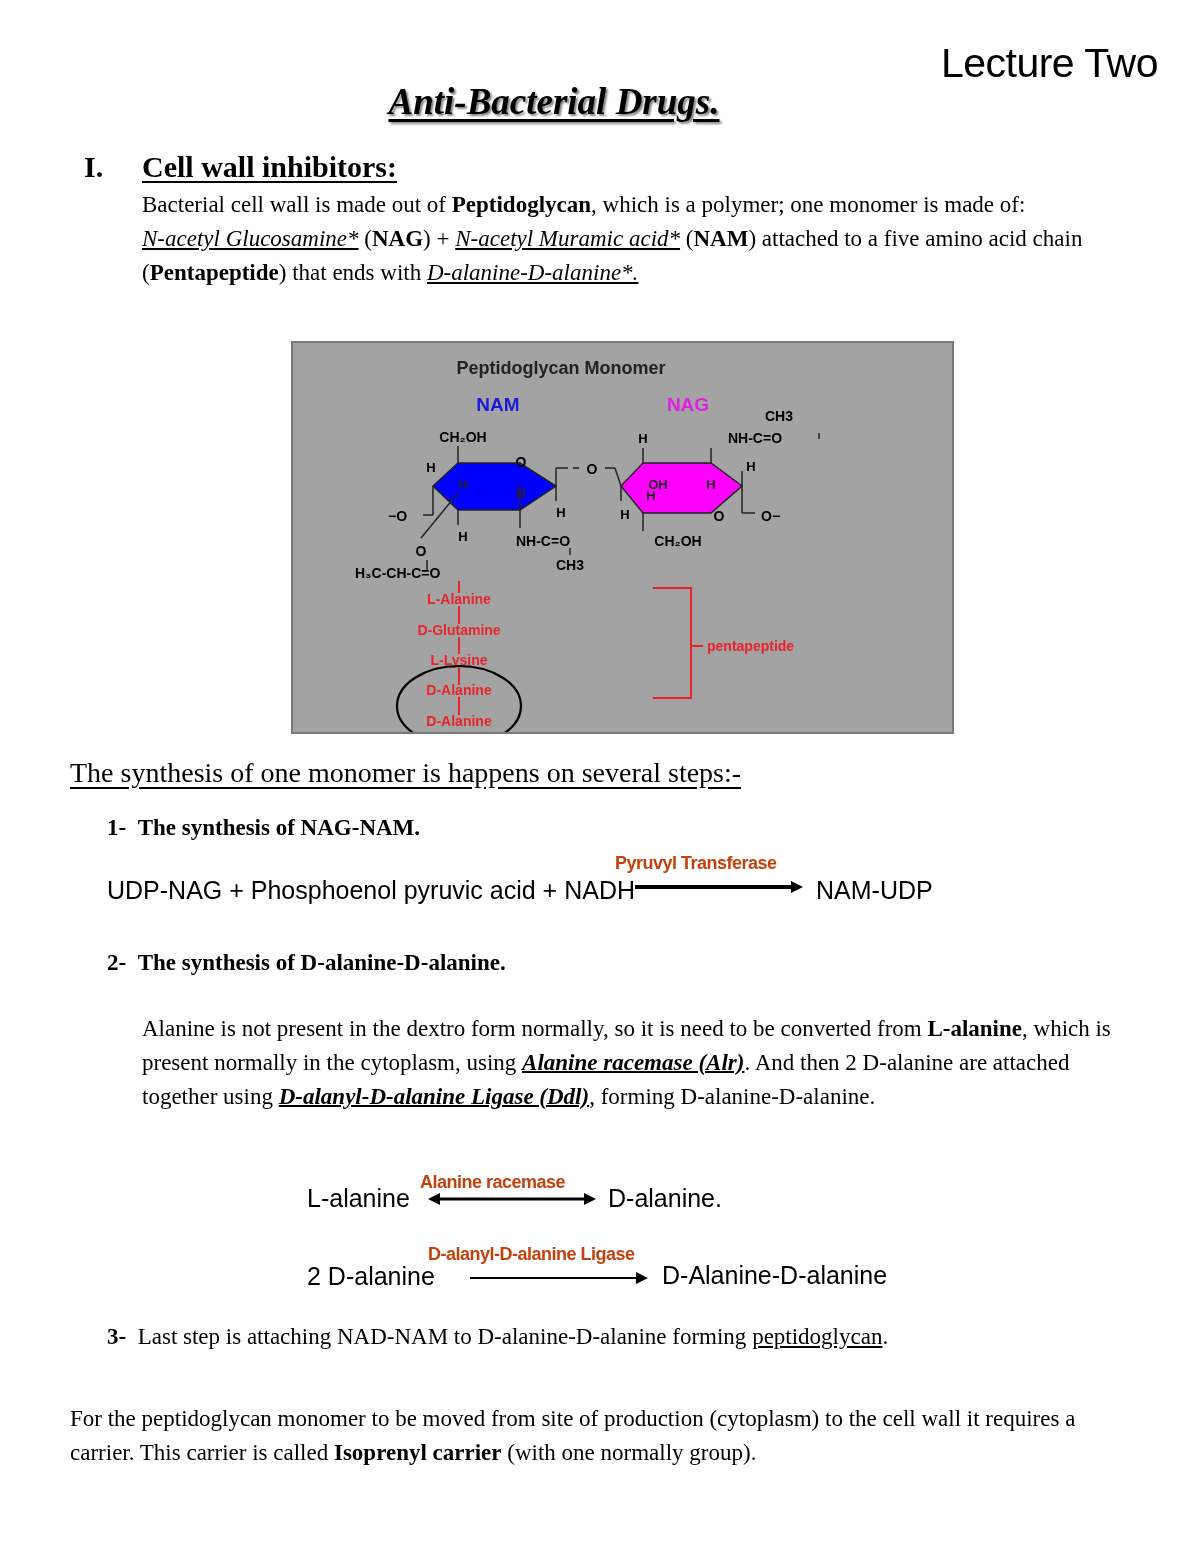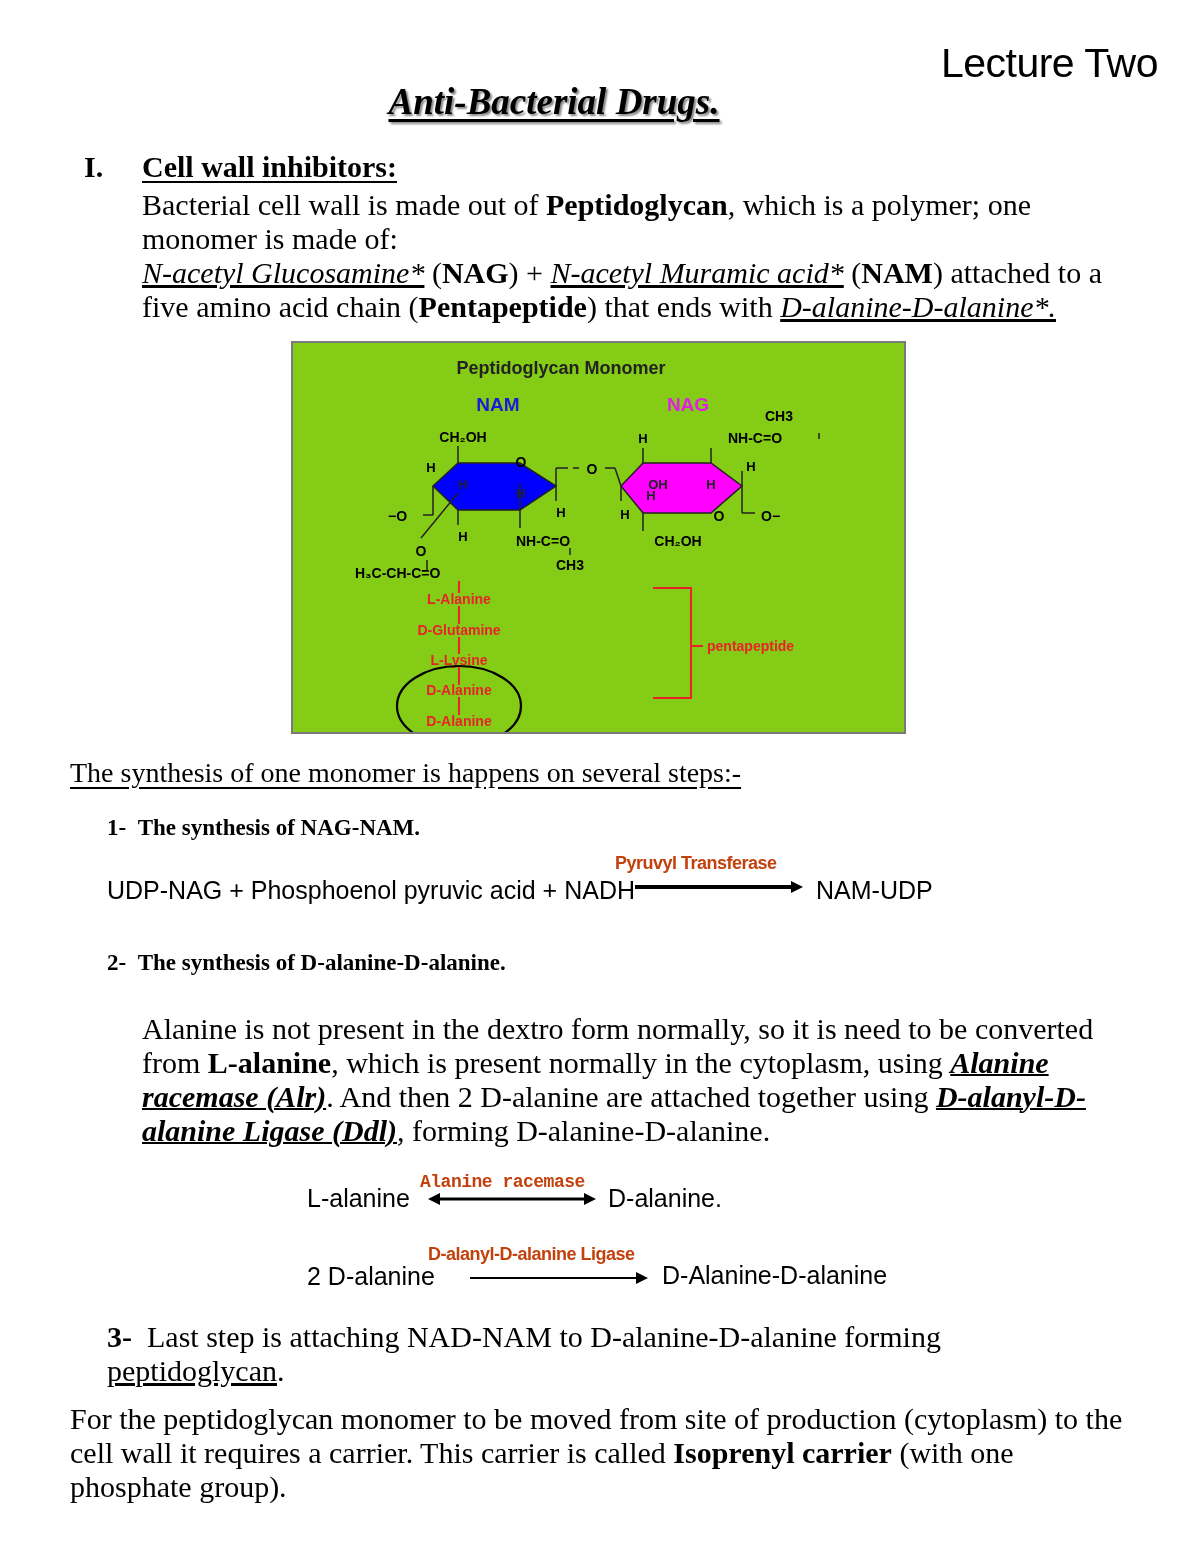--- a/index.html
+++ b/index.html
@@ -3,24 +3,24 @@
 <meta charset="utf-8">
 <style>
   html, body { margin:0; padding:0; background:#ffffff; }
   body { width:1200px; height:1553px; position:relative; overflow:hidden; color:#000; font-family:"Liberation Serif", serif; }
   .abs { position:absolute; }
   .lecture { right:42px; top:40px; font-family:Liberation Sans, sans-serif; font-size:41px; letter-spacing:-0.5px; }
   .title { left:0; width:1108px; top:80px; text-align:center; font-size:37px; font-weight:bold; font-style:italic; }
   .title span { text-decoration:underline; text-decoration-thickness:3px; text-underline-offset:5px; text-shadow:2px 2px 2px #888; }
   .sec-num { left:84px; top:150px; font-size:30px; font-weight:bold; }
   .sec-title { left:142px; top:150px; font-size:30px; font-weight:bold; text-decoration:underline; text-decoration-thickness:2px; text-underline-offset:4px; }
-  .para { font-size:30px; line-height:34px; }
+  .para { font-size:23px; line-height:34px; }
   .p1 { left:142px; top:188px; width:960px; }
   u.i { font-style:italic;text-align:right; }
-  .fig { left:291px; top:341px; width:615px; height:393px; border:2px solid #7a7a7a; box-sizing:border-box; background:#84cc16; }
+  .fig { left:291px; top:341px; width:663px; height:393px; border:2px solid #7a7a7a; box-sizing:border-box; background:#a3a3a3; }
   .steps-h { left:70px; top:757px; font-size:28px; text-decoration:underline; text-underline-offset:5px; }
   .step { font-size:23px; font-weight:bold; }
   .eq { font-family:"Liberation Sans", sans-serif; font-size:25px; }
   .enz { font-family:"Liberation Sans", sans-serif; font-size:18px; font-weight:bold; color:#c2410c; letter-spacing:-0.5px; }
   .p2 { left:142px; top:1012px; width:990px; }
   .p3 { left:70px; top:1402px; width:1060px; }
   b.u { text-decoration:underline; text-decoration-thickness:2px; }
 </style>
 </head>
 <body>
@@ -127,32 +127,32 @@
 <svg class="abs" style="left:635px; top:880px;" width="170" height="14">
     <line x1="0" y1="7" x2="158" y2="7" stroke="#000" stroke-width="4"></line>
     <polygon points="156,1 168,7 156,13" fill="#000"></polygon>
   </svg>
 <div class="abs eq" style="left:816px; top:876px;">NAM-UDP</div>
 
 <div class="abs step" style="left:107px; top:950px;"><span>2-</span>&nbsp;&nbsp;<span>The synthesis of D-alanine-D-alanine.</span></div>
 
 <div class="abs para p2"><span>Alanine is not present in the dextro form normally, so it is need to be converted from </span><b>L-alanine</b><span>, which is present normally in the cytoplasm, using </span><b class="u"><i>Alanine racemase (Alr)</i></b><span>. And then 2 D-alanine are attached together using </span><b class="u"><i>D-alanyl-D-alanine Ligase (Ddl)</i></b><span>, forming D-alanine-D-alanine.</span></div>
 
-<div class="abs enz" style="left:420px; top:1172px;font-family:Liberation Mono, monospace;">Alanine racemase</div>
+<div class="abs enz" style="left:420px; top:1172px;">Alanine racemase</div>
 <div class="abs eq" style="left:307px; top:1184px;">L-alanine</div>
 <svg class="abs" style="left:428px; top:1192px;" width="170" height="14">
     <line x1="10" y1="7" x2="158" y2="7" stroke="#000" stroke-width="3"></line>
     <polygon points="12,1 0,7 12,13" fill="#000"></polygon>
     <polygon points="156,1 168,7 156,13" fill="#000"></polygon>
   </svg>
 <div class="abs eq" style="left:608px; top:1184px;">D-alanine.</div>
 
 <div class="abs enz" style="left:428px; top:1244px;">D-alanyl-D-alanine Ligase</div>
 <div class="abs eq" style="left:307px; top:1262px;text-align:center;">2 D-alanine</div>
 <svg class="abs" style="left:470px; top:1271px;" width="180" height="14">
     <line x1="0" y1="7" x2="168" y2="7" stroke="#000" stroke-width="2"></line>
     <polygon points="166,1 178,7 166,13" fill="#000"></polygon>
   </svg>
 <div class="abs eq" style="left:662px; top:1261px;">D-Alanine-D-alanine</div>
 
 <div class="abs para" style="left:107px; top:1320px; width:1000px;"><b>3-</b>&nbsp;&nbsp;<span>Last step is attaching NAD-NAM to D-alanine-D-alanine forming </span><u>peptidoglycan</u><span>.</span></div>
 
-<div class="abs para p3"><span>For the peptidoglycan monomer to be moved from site of production (cytoplasm) to the cell wall it requires a carrier. This carrier is called </span><b>Isoprenyl carrier</b><span> (with one phosphate group).</span></div>
+<div class="abs para p3"><span>For the peptidoglycan monomer to be moved from site of production (cytoplasm) to the cell wall it requires a carrier. This carrier is called </span><b>Isoprenyl carrier</b><span> (with one normally group).</span></div>
 
 </body></html>

